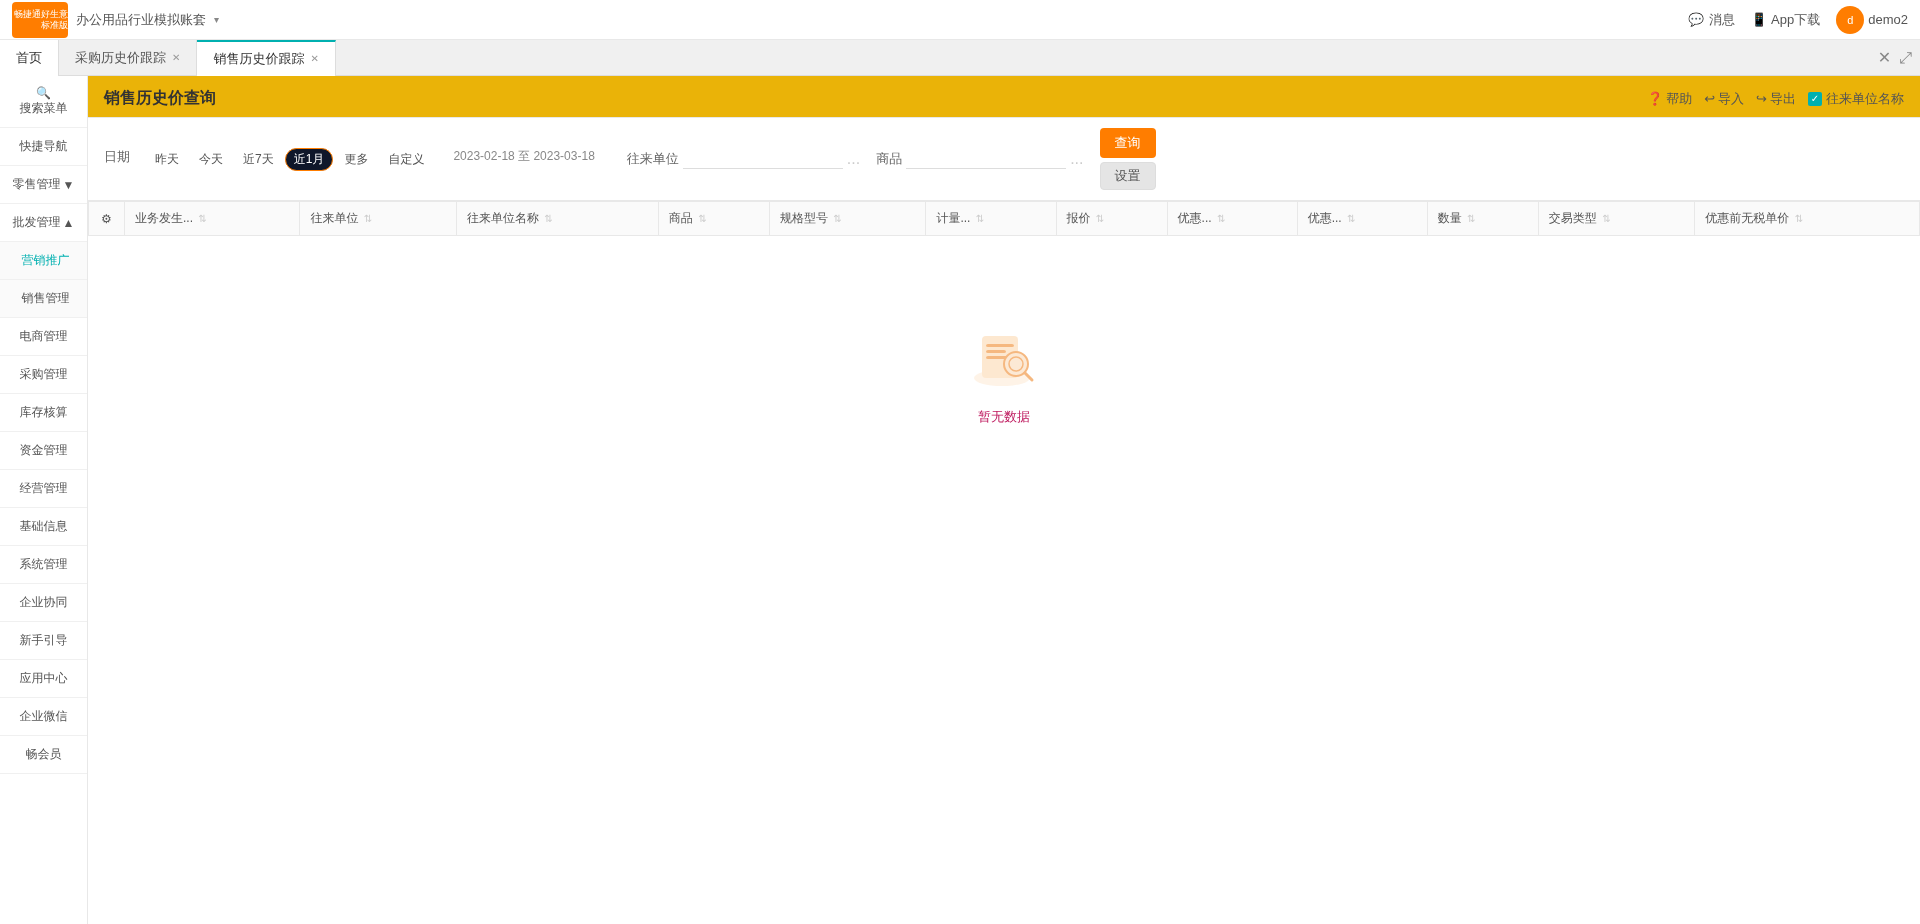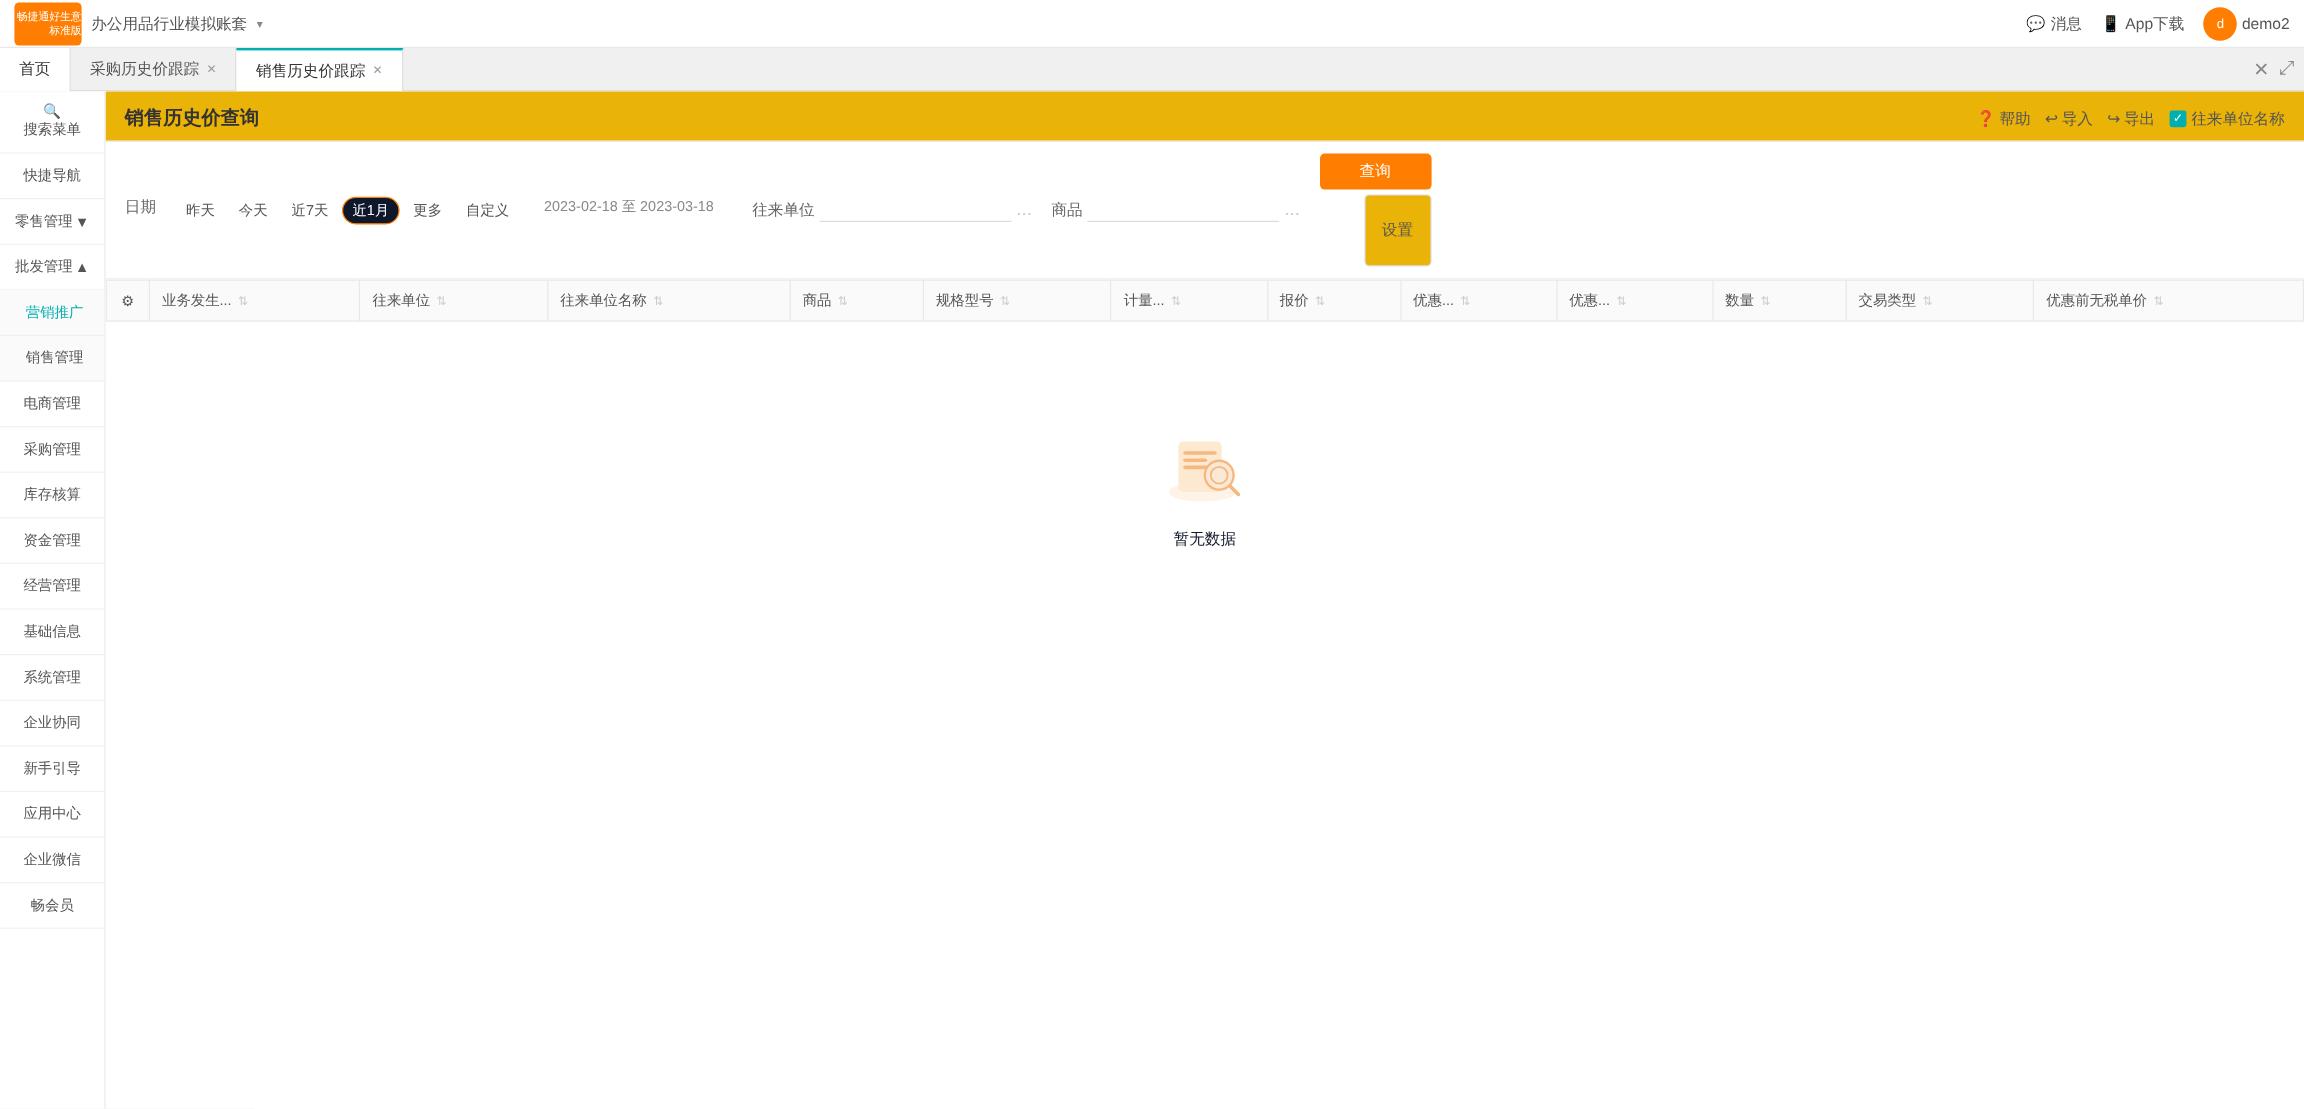--- a/index.html
+++ b/index.html
@@ -49,35 +49,35 @@
     .filter-bar { background: #fff; padding: 10px 16px; display: flex; align-items: center; gap: 12px; flex-wrap: wrap; border-bottom: 1px solid #e8e8e8; }
     .filter-group { display: flex; align-items: flex-start; gap: 16px; }
     .filter-label { color: #666; font-size: 13px; }
     .date-btn { padding: 2px 8px; border-radius: 12px; cursor: pointer; font-size: 12px; border: 1px solid transparent; color: #555; }
     .date-btn.active { background: #0f172a; color: #fff; border-color: #ff7d00; }
     .date-range { font-size: 12px; color: #888; margin-left: 4px; }
     .filter-input { display: flex; align-items: center; gap: 4px; }
     .filter-input input { border: none; border-bottom: 1px solid #ddd; outline: none; padding: 2px 4px; font-size: 13px; width: 200px; color: #333; }
     .filter-input .dots { color: #ccc; font-size: 16px; cursor: pointer; }
     .btn-query { background: #ff7d00; color: #fff; border: none; padding: 6px 4px; border-radius: 4px; cursor: pointer; font-size: 13px; }
-    .btn-settings { background: #eab308; color: #555; border: 1px solid #ddd; padding: 20px 14px; border-radius: 4px; cursor: pointer; font-size: 13px; margin-left: 37px; }
+    .btn-settings { background: #e5e5e5; color: #555; border: 1px solid #ddd; padding: 4px 14px; border-radius: 4px; cursor: pointer; font-size: 13px; }
 
     
     .table-container { flex: 1; overflow: auto; background: #fff; margin: 0; }
     table { width: 100%; border-collapse: collapse; font-size: 12px; }
     thead tr { background: #fafafa; }
     th { padding: 8px 10px; border: 1px solid #e8e8e8; color: #555; font-weight: normal; white-space: nowrap; text-align: left; }
     th .sort-arrows { color: #ccc; margin-left: 2px; font-size: 10px; }
     .th-gear { width: 36px; text-align: center; }
 
     
     .empty-state { display: flex; flex-direction: column; align-items: center; justify-content: center; padding: 80px 0; }
     .empty-icon { width: 80px; height: 80px; position: relative; }
     .empty-icon svg { width: 80px; height: 80px; }
-    .empty-text { color: #0f172a; font-size: 13px; margin-top: 12px; }
+    .empty-text { color: #be185d; font-size: 13px; margin-top: 12px; }
 
     .chevron-down { font-size: 10px; color: #888; }
   </style>
 </head>
 <body>
 
 <div class="topbar">
   <div class="topbar-left">
     <div class="logo-box">
       <span class="logo-text">畅捷通好生意</span>

